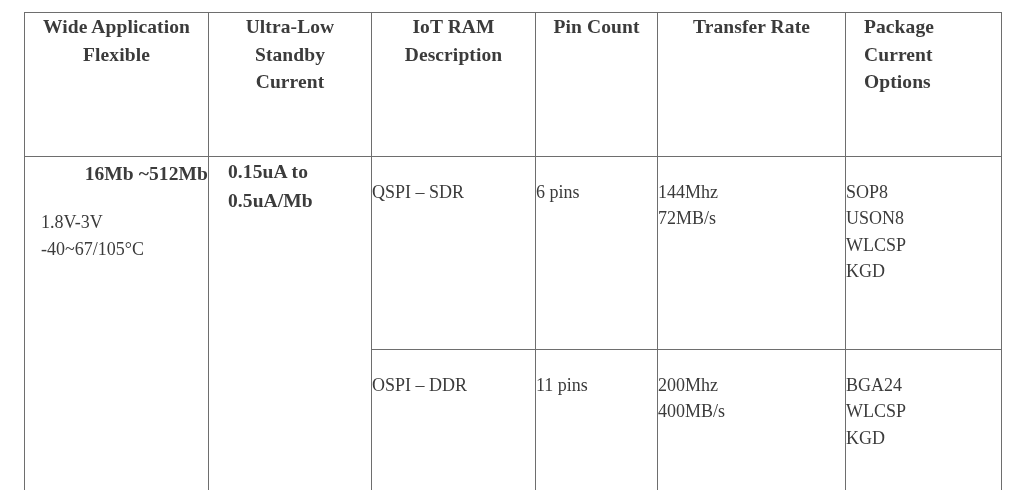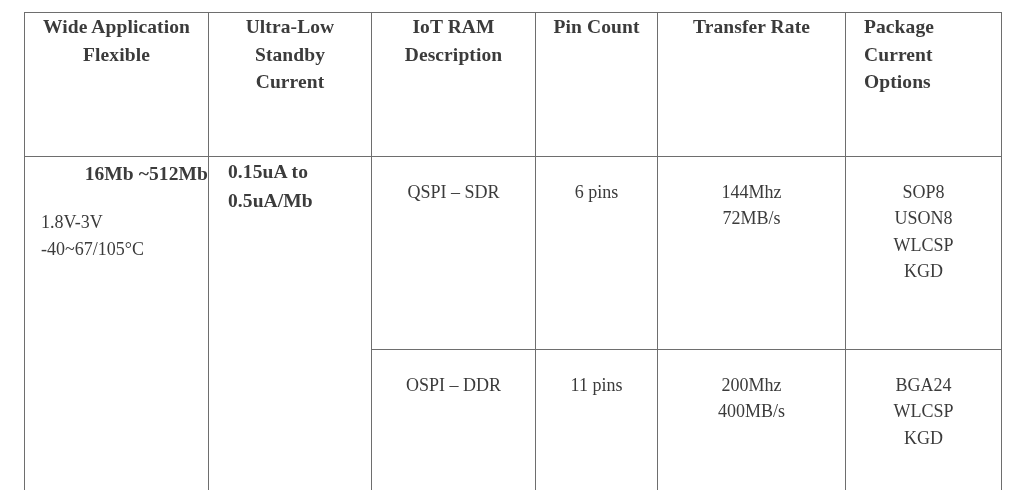--- a/index.html
+++ b/index.html
@@ -62,21 +62,21 @@
   .hdr.center { text-align: center; }
   .hdr.left   { text-align: left; padding-left: 18px; }
 
   
   .cell {
     font-size: 18px;
     line-height: 1.47;
     padding-left: 8px;
     padding-right: 8px;
   }
-  .cell.center { text-align: center; }
+  .cell.center { text-align: left; }
 
   .cell.pad-top { padding-top: 22px; }
 
   
   .merged-1 { padding: 14px 10px 0 10px; }
   .merged-1 .capacity {
     font-weight: bold;
     font-size: 19.5px;
     text-align: right;
     letter-spacing: 0.1px;

